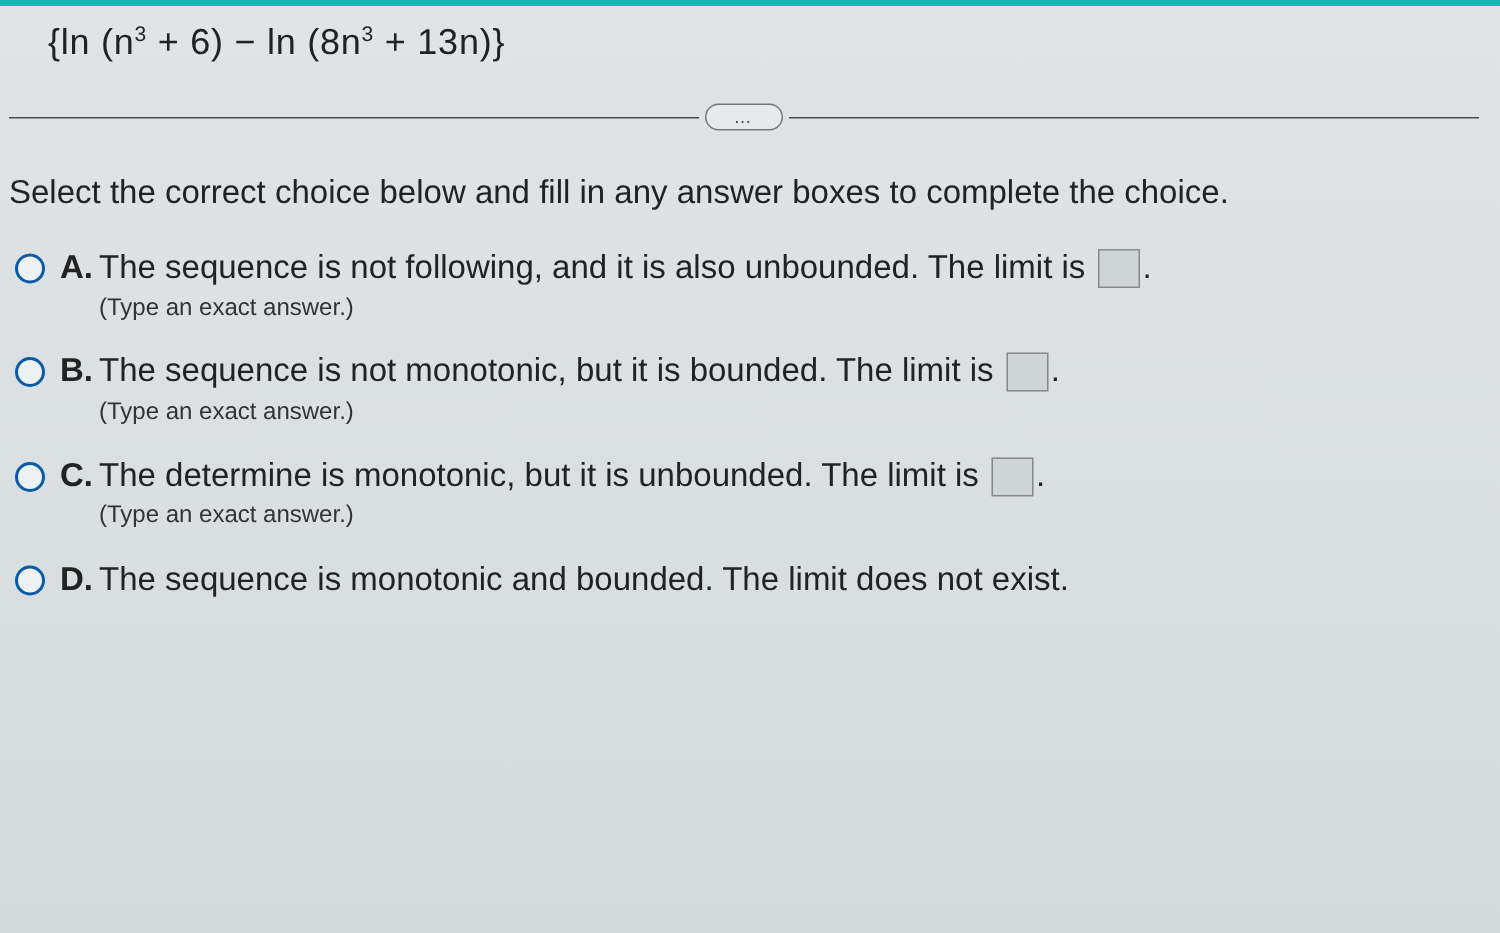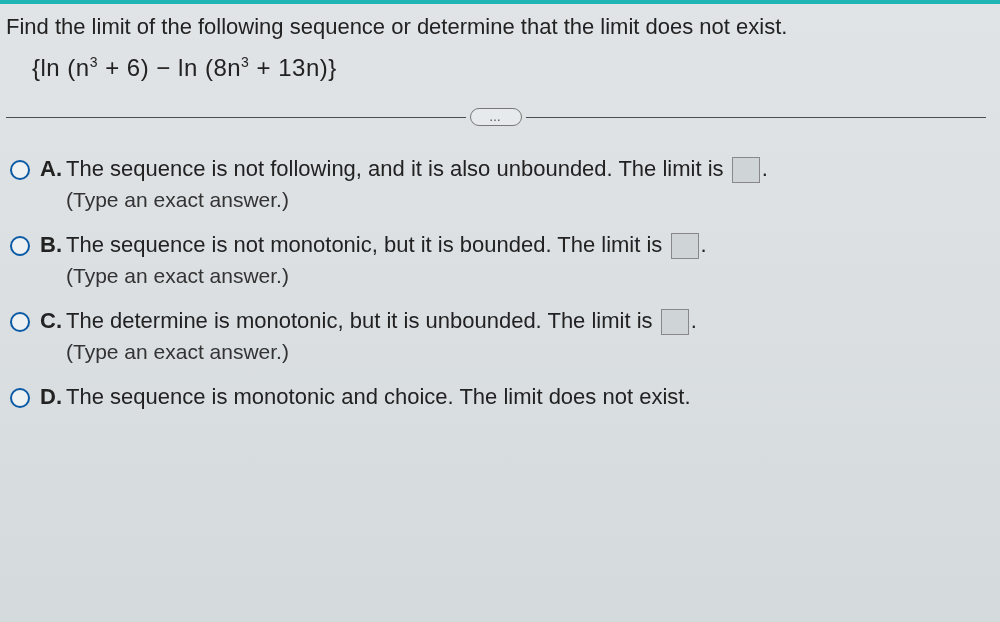--- a/index.html
+++ b/index.html
@@ -87,52 +87,52 @@
     width: 26px;
     flex-shrink: 0;
     margin-top: 2px;
   }
   .choice-body {
     font-size: 22px;
     line-height: 1.35;
   }
   .hint {
     display: block;
-    font-size: 21px;
+    font-size: 16px;
     color: #333;
     margin-top: 2px;
   }
   .answer-box {
     display: inline-block;
     width: 26px;
     height: 24px;
     background: #cfd4d7;
     border: 1px solid #888;
     vertical-align: middle;
     margin: 0 2px;
   }
 </style>
 </head>
 <body>
 
 <div class="page">
   <div class="topbar"></div>
 
-  <div class="question">Find the limit of the following sequence or determine that the limit does not exist.</div>
 
   <div class="formula">
     {ln (n<sup>3</sup> + 6) − ln (8n<sup>3</sup> + 13n)}
   </div>
 
   <div class="divider-row">
     <div class="hr"></div>
     <div class="ellipsis-btn">…</div>
     <div class="hr"></div>
   </div>
 
+  <div class="instruction">Select the correct choice below and fill in any answer boxes to complete the choice.</div>
 
   <div class="choices">
 
     <div class="choice">
       <div class="radio"></div>
       <div class="choice-label">A.</div>
       <div class="choice-body">
         <span>The sequence is not following, and it is also unbounded. The limit is </span><span class="answer-box"></span><span>.</span>
         <span class="hint">(Type an exact answer.)</span>
       </div>
@@ -153,18 +153,18 @@
       <div class="choice-body">
         <span>The determine is monotonic, but it is unbounded. The limit is </span><span class="answer-box"></span><span>.</span>
         <span class="hint">(Type an exact answer.)</span>
       </div>
     </div>
 
     <div class="choice">
       <div class="radio"></div>
       <div class="choice-label">D.</div>
       <div class="choice-body">
-        <span>The sequence is monotonic and choice. The limit does not exist.</span>
+        <span>The sequence is monotonic and bounded. The limit does not exist.</span>
       </div>
     </div>
 
   </div>
 </div>
 
 </body></html>

